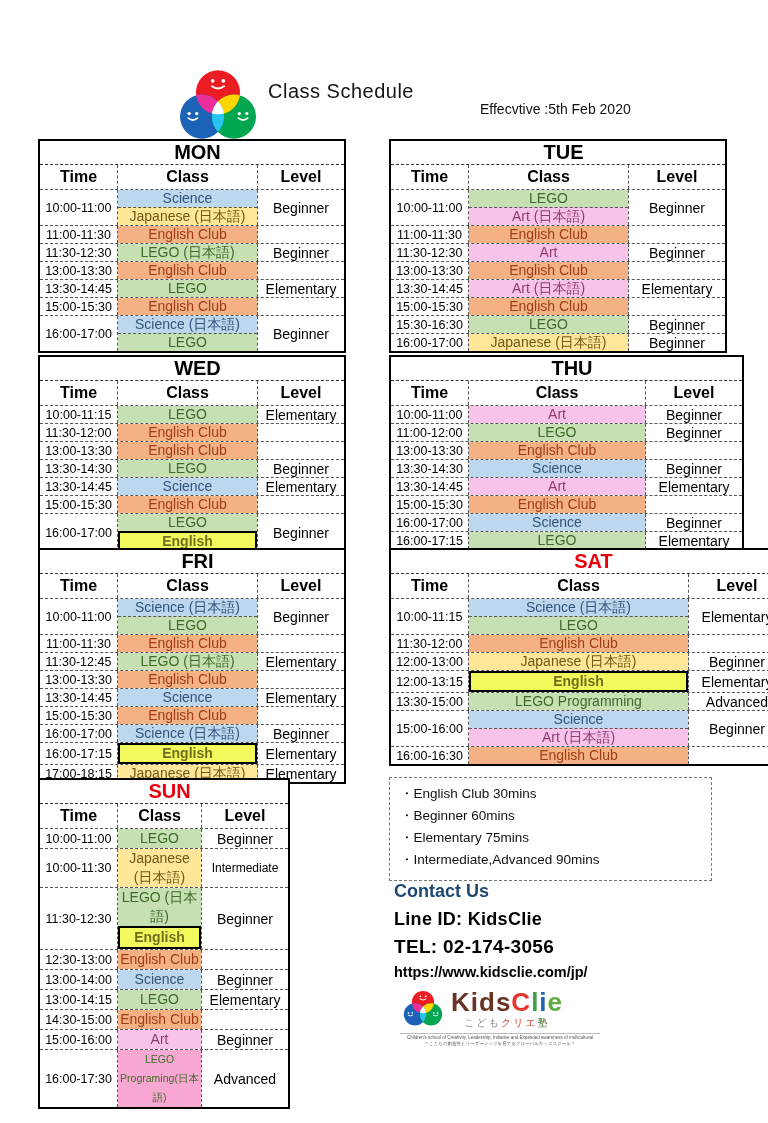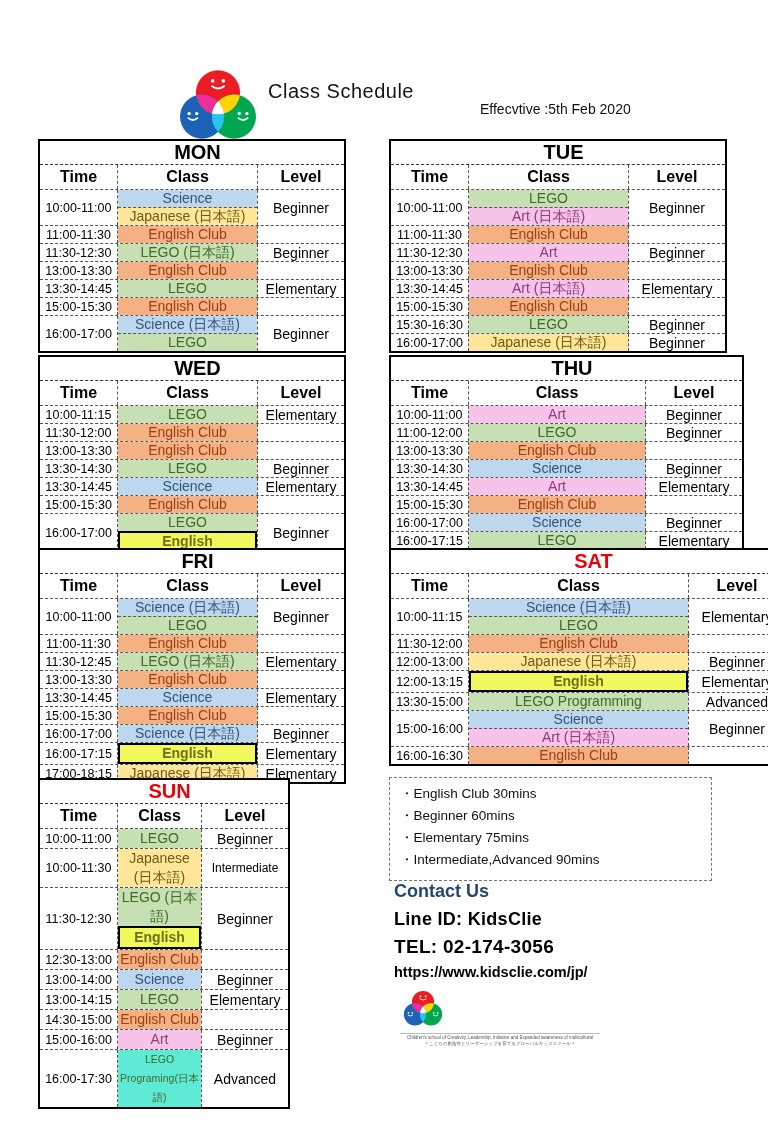--- a/index.html
+++ b/index.html
@@ -548,21 +548,21 @@
       <div class="trow">
         <div class="cell c-time">15:00-16:00</div>
         <div class="cell c-classes">
           <div class="cls" style="background: rgb(247, 195, 234); color: rgb(142, 59, 119);">Art</div>
         </div>
         <div class="cell c-level">Beginner</div>
       </div>
       <div class="trow">
         <div class="cell c-time">16:00-17:30</div>
         <div class="cell c-classes">
-          <div class="cls small" style="background: #5eead4; color: rgb(62, 107, 40);">LEGO Programing(日本語)</div>
+          <div class="cls small" style="background: #f9a8d4; color: rgb(62, 107, 40);">LEGO Programing(日本語)</div>
         </div>
         <div class="cell c-level">Advanced</div>
       </div>
     </section>
 
   <div class="notes" id="notes">
       <div class="note-item">・English Club 30mins</div>
       <div class="note-item">・Beginner 60mins</div>
       <div class="note-item">・Elementary 75mins</div>
       <div class="note-item">・Intermediate,Advanced  90mins</div>
@@ -609,20 +609,24 @@
                 <circle cx="32" cy="60" r="2.2"></circle>
       <circle cx="88" cy="60" r="2.2"></circle>
                 <circle cx="98" cy="60" r="2.2"></circle>
     </g>
     <g stroke="#fff" stroke-width="2.4" fill="none" stroke-linecap="round">
       <path d="M52 24 Q60 30 68 24"></path>
       <path d="M21 66 Q27 71 33 66"></path>
       <path d="M87 66 Q93 71 99 66"></path>
     </g>
   </svg></span>
+        <div class="brand-text">
+          <div class="brand-main" id="brand-main"><span class="brand-kids">Kids</span><span style="color: rgb(232, 52, 43);">C</span><span style="color: rgb(67, 160, 71);">l</span><span style="color: rgb(30, 100, 180);">i</span><span style="color: rgb(95, 173, 65);">e</span></div>
+          <div class="brand-sub" id="brand-sub"><span style="color: rgb(138, 138, 138);">こども</span><span style="color: rgb(216, 58, 47);">クリエ</span><span style="color: rgb(74, 107, 42);">塾</span></div>
+        </div>
       </div>
       <div class="taglines">
         <div>Children's school of Creativity, Leadership, Initiative and Expanded awareness of multicultural</div>
         <div>＊こどもの創造性とリーダーシップを育てるグローバルキッズスクール＊</div>
       </div>
     </div>
   </div>
 
 </div>
 

